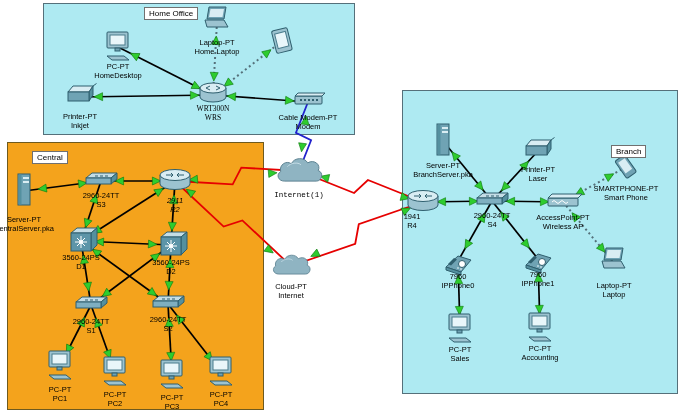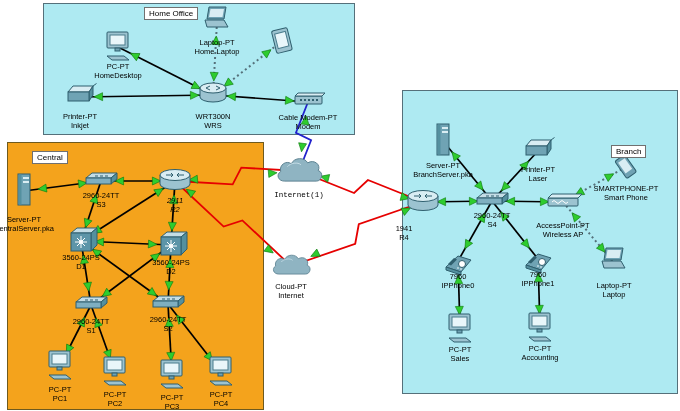--- a/index.html
+++ b/index.html
@@ -163,21 +163,21 @@
       </svg></div>
     <div class="dev-label" style="left: 20px; top: 112px;">
       <div>Printer-PT</div>
       <div>Inkjet</div>
     </div>
     <div class="device" style="left: 193px; top: 77px;"><svg width="40" height="36" viewBox="0 0 40 36">
         <path d="M7 11 L7 20 A13 5 0 0 0 33 20 L33 11" fill="#9cc3d0" stroke="#2f5f6e"></path>
         <ellipse cx="20" cy="11" rx="13" ry="5" fill="#d9edf3" stroke="#2f5f6e"></ellipse>
         <path d="M13 11 l4 -2 M13 11 l4 2 M27 11 l-4 -2 M27 11 l-4 2" stroke="#2f5f6e" fill="none"></path>
       </svg></div>
-    <div class="dev-label" style="left: 153px; top: 112px;">
+    <div class="dev-label" style="left: 153px; top: 104px; font-family: Liberation Serif, serif;">
       <div>WRT300N</div>
       <div>WRS</div>
     </div>
     <div class="device" style="left: 288px; top: 84px;"><svg width="40" height="36" viewBox="0 0 40 36">
         <rect x="7" y="12" width="27" height="8" rx="1" fill="#9cc3d0" stroke="#2f5f6e"></rect>
         <path d="M7 12 L10 9 L37 9 L34 12 Z" fill="#d9edf3" stroke="#2f5f6e"></path>
         <rect x="12" y="15" width="2" height="2" fill="#2f5f6e"></rect>
         <rect x="16" y="15" width="2" height="2" fill="#2f5f6e"></rect>
         <rect x="20" y="15" width="2" height="2" fill="#2f5f6e"></rect>
         <rect x="24" y="15" width="2" height="2" fill="#2f5f6e"></rect>
@@ -321,21 +321,21 @@
       </svg></div>
     <div class="dev-label" style="left: 231px; top: 282px;">
       <div>Cloud-PT</div>
       <div>Internet</div>
     </div>
     <div class="device" style="left: 403px; top: 184px;"><svg width="40" height="36" viewBox="0 0 40 36">
         <path d="M5 12 L5 21 A15 5.5 0 0 0 35 21 L35 12" fill="#9cc3d0" stroke="#2f5f6e"></path>
         <ellipse cx="20" cy="12" rx="15" ry="5.5" fill="#d9edf3" stroke="#2f5f6e"></ellipse>
         <path d="M11 12 h7 M16 10 l2 2 l-2 2 M29 12 h-7 M24 10 l-2 2 l2 2" stroke="#2f5f6e" fill="none"></path>
       </svg></div>
-    <div class="dev-label" style="left: 344px; top: 212px; margin-top: 12px;">
+    <div class="dev-label" style="left: 352px; top: 212px;">
       <div>1941</div>
       <div>R4</div>
     </div>
     <div class="device" style="left: 472px; top: 183px;"><svg width="40" height="36" viewBox="0 0 40 36">
         <path d="M5 15 L11 10 L36 10 L30 15 Z" fill="#c4dde6" stroke="#2f5f6e"></path>
         <path d="M30 15 L36 10 L36 16 L30 21 Z" fill="#54909f" stroke="#2f5f6e"></path>
         <rect x="5" y="15" width="25" height="6" fill="#7fafc0" stroke="#2f5f6e"></rect>
         <path d="M14 13 h3 M19 13 h3 M24 13 h3" stroke="#2f5f6e"></path>
       </svg></div>
     <div class="dev-label" style="left: 432px; top: 211px;">
@@ -371,21 +371,21 @@
       </svg></div>
     <div class="dev-label" style="left: 566px; top: 184px;">
       <div>SMARTPHONE-PT</div>
       <div>Smart Phone</div>
     </div>
     <div class="device" style="left: 543px; top: 184px;"><svg width="40" height="36" viewBox="0 0 40 36">
         <rect x="5" y="14" width="30" height="8" rx="1" fill="#9cc3d0" stroke="#2f5f6e"></rect>
         <path d="M5 14 L9 10 L39 10 L35 14 Z" fill="#d9edf3" stroke="#2f5f6e"></path>
         <path d="M9 18 q2 -3 4 0 q2 3 4 0 q2 -3 4 0 q2 3 4 0" stroke="#ffffff" fill="none"></path>
       </svg></div>
-    <div class="dev-label" style="left: 503px; top: 213px; margin-top: 8px;">
+    <div class="dev-label" style="left: 503px; top: 213px;">
       <div>AccessPoint-PT</div>
       <div>Wireless AP</div>
     </div>
     <div class="device" style="left: 438px; top: 243px;"><svg width="40" height="36" viewBox="0 0 40 36">
         <path d="M8 24 L20 13 L33 17 L23 29 Z" fill="#6fa3b4" stroke="#2f5f6e"></path>
         <path d="M8 24 L8 27 L23 32 L23 29 Z" fill="#54909f" stroke="#2f5f6e"></path>
         <path d="M10 21 L16 15 L19 16.5 L13 22.5 Z" fill="#2f5f6e"></path>
         <circle cx="24" cy="21" r="3.5" fill="#ffffff" stroke="#2f5f6e"></circle>
         <path d="M19 25 h2 M22 26 h2" stroke="#e9f6fa"></path>
       </svg></div>

